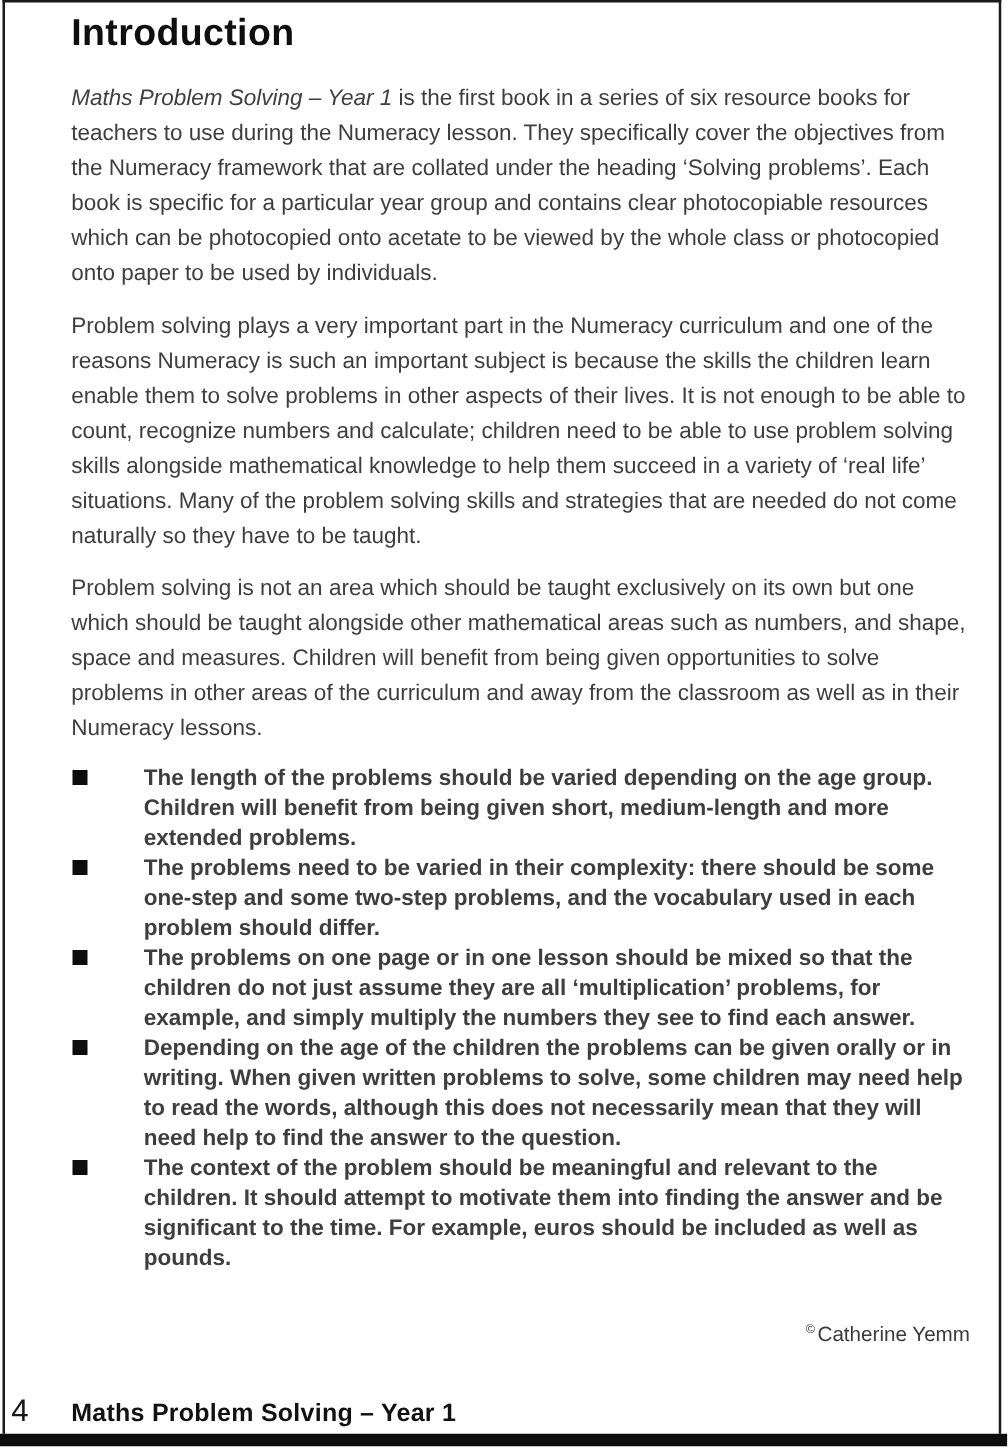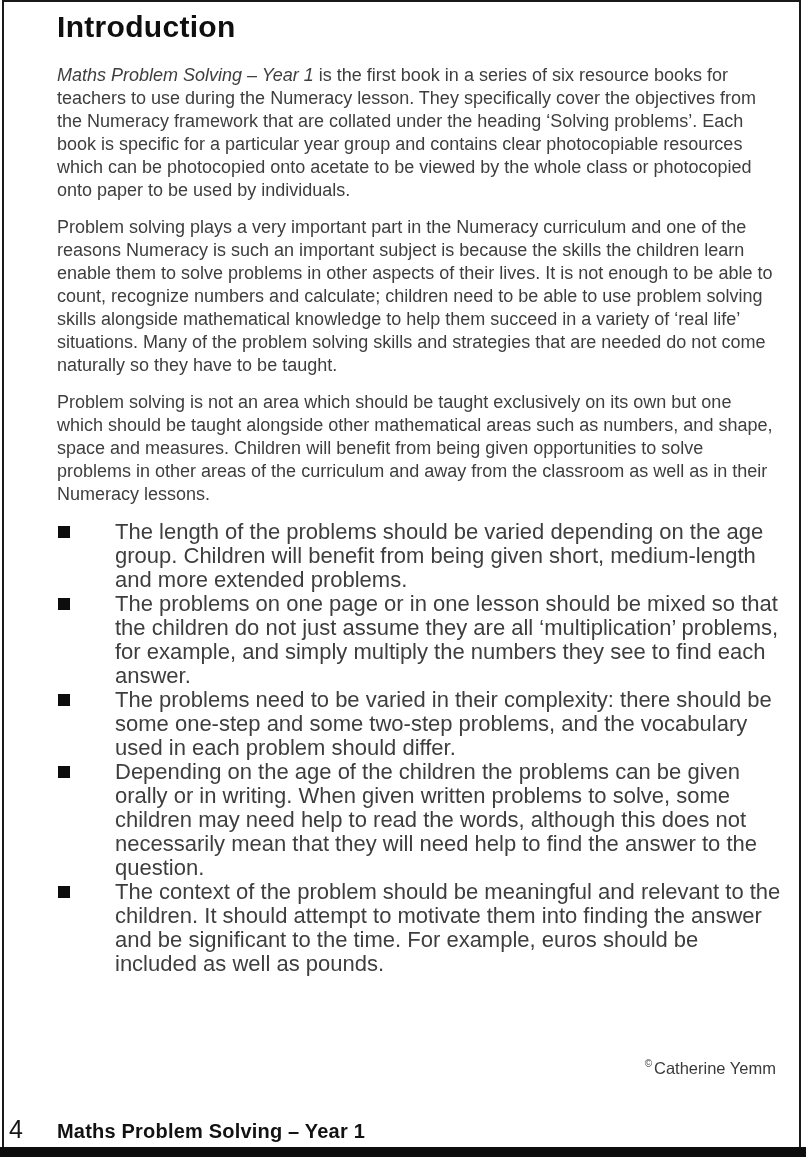--- a/index.html
+++ b/index.html
@@ -34,34 +34,35 @@
   h1.title {
     margin: 0 0 20px 0;
     font-size: 30px;
     font-weight: bold;
     color: #0f0f0f;
     letter-spacing: 0.3px;
   }
   p.body-par {
     margin: 0 0 14px 0;
     font-size: 18px;
-    line-height: 23px;
+    line-height: 28px;
     color: #3e3e3e;
   }
   p.body-par em { font-style: italic; }
   ul.points {
     margin: 0; padding: 0;
     list-style: none;
   }
   ul.points li {
     position: relative;
     padding-left: 58px;
-    font-size: 22px;
+    font-size: 18px;
     line-height: 24px;
     color: #3e3e3e;
+    font-weight: bold;
   }
   ul.points .sq {
     position: absolute;
     left: 1px; top: 6px;
     width: 12px; height: 12px;
     background: #0d0d0d;
   }
   .site {
     position: absolute;
     left: 57px; top: 1096px;
@@ -102,22 +103,22 @@
 
     <p class="body-par"><em>Maths Problem Solving – Year 1</em><span> is the first book in a series of six resource books for teachers to use during the Numeracy lesson. They specifically cover the objectives from the Numeracy framework that are collated under the heading ‘Solving problems’. Each book is specific for a particular year group and contains clear photocopiable resources which can be photocopied onto acetate to be viewed by the whole class or photocopied onto paper to be used by individuals.</span></p>
 
     <p class="body-par">Problem solving plays a very important part in the Numeracy curriculum and one of the reasons Numeracy is such an important subject is because the skills the children learn enable them to solve problems in other aspects of their lives. It is not enough to be able to count, recognize numbers and calculate; children need to be able to use problem solving skills alongside mathematical knowledge to help them succeed in a variety of ‘real life’ situations. Many of the problem solving skills and strategies that are needed do not come naturally so they have to be taught.</p>
 
     <p class="body-par">Problem solving is not an area which should be taught exclusively on its own but one which should be taught alongside other mathematical areas such as numbers, and shape, space and measures. Children will benefit from being given opportunities to solve problems in other areas of the curriculum and away from the classroom as well as in their Numeracy lessons.</p>
 
 
     <ul class="points">
       <li><span class="sq"></span><span>The length of the problems should be varied depending on the age group. Children will benefit from being given short, medium-length and more extended problems.</span></li>
+      <li><span class="sq"></span><span>The problems need to be varied in their complexity: there should be some one-step and some two-step problems, and the vocabulary used in each problem should differ.</span></li>
       <li><span class="sq"></span><span>The problems on one page or in one lesson should be mixed so that the children do not just assume they are all ‘multiplication’ problems, for example, and simply multiply the numbers they see to find each answer.</span></li>
-      <li><span class="sq"></span><span>The problems need to be varied in their complexity: there should be some one-step and some two-step problems, and the vocabulary used in each problem should differ.</span></li>
       <li><span class="sq"></span><span>Depending on the age of the children the problems can be given orally or in writing. When given written problems to solve, some children may need help to read the words, although this does not necessarily mean that they will need help to find the answer to the question.</span></li>
       <li><span class="sq"></span><span>The context of the problem should be meaningful and relevant to the children. It should attempt to motivate them into finding the answer and be significant to the time. For example, euros should be included as well as pounds.</span></li>
     </ul>
   </div>
 
   <div class="pagenum">4</div>
   <div class="booktitle">Maths Problem Solving – Year 1</div>
   <div class="copyright"><sup>©</sup><span>Catherine Yemm</span></div>
 
   <div class="bottom-bar"></div>

